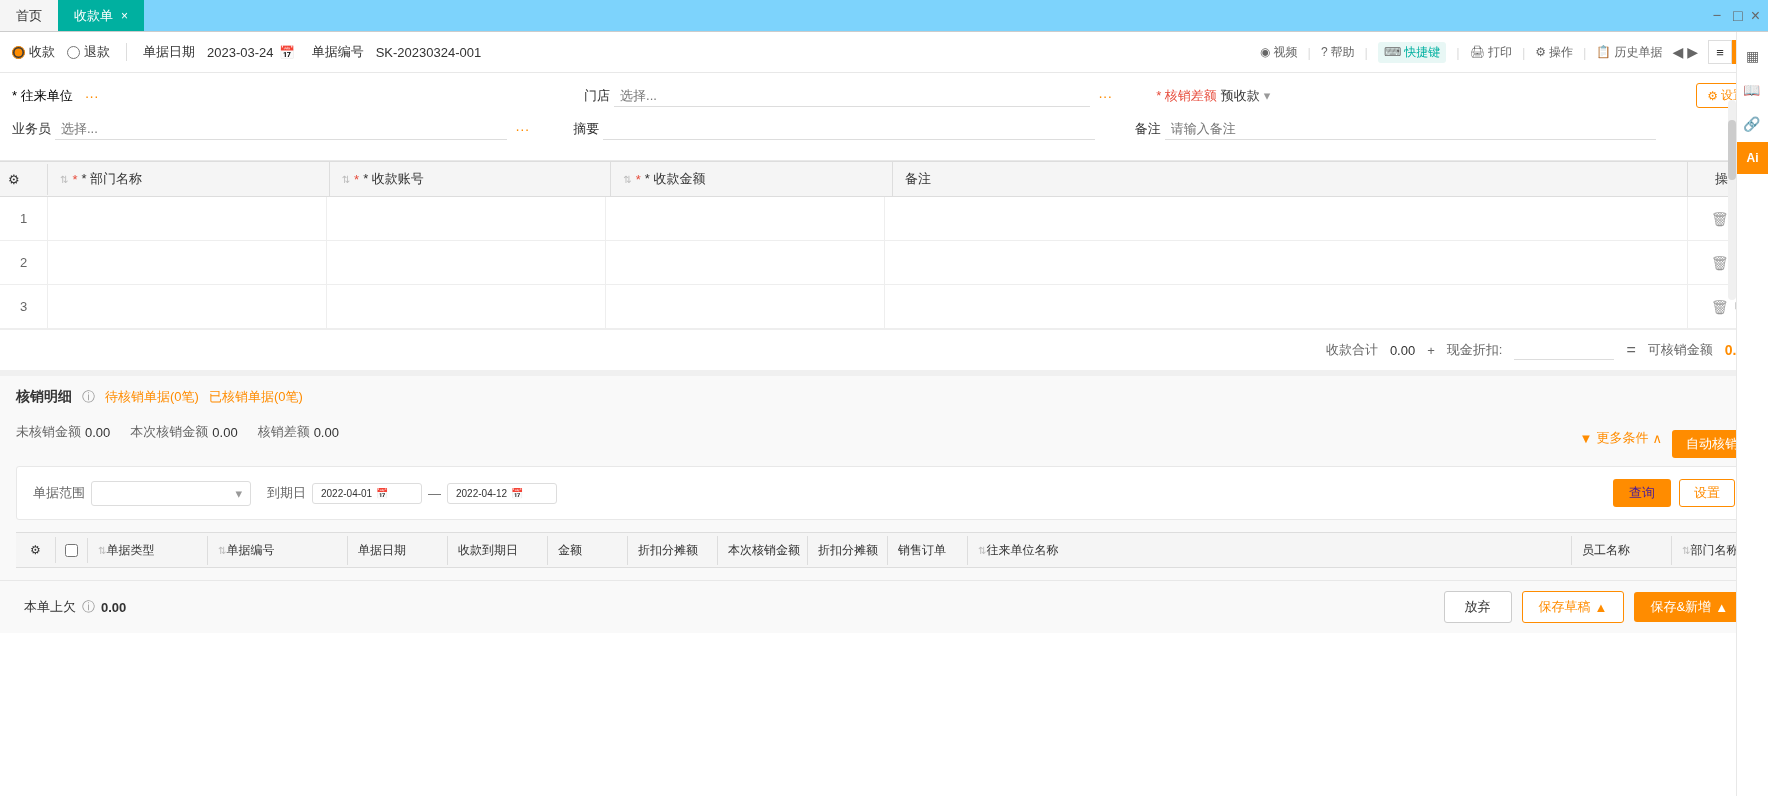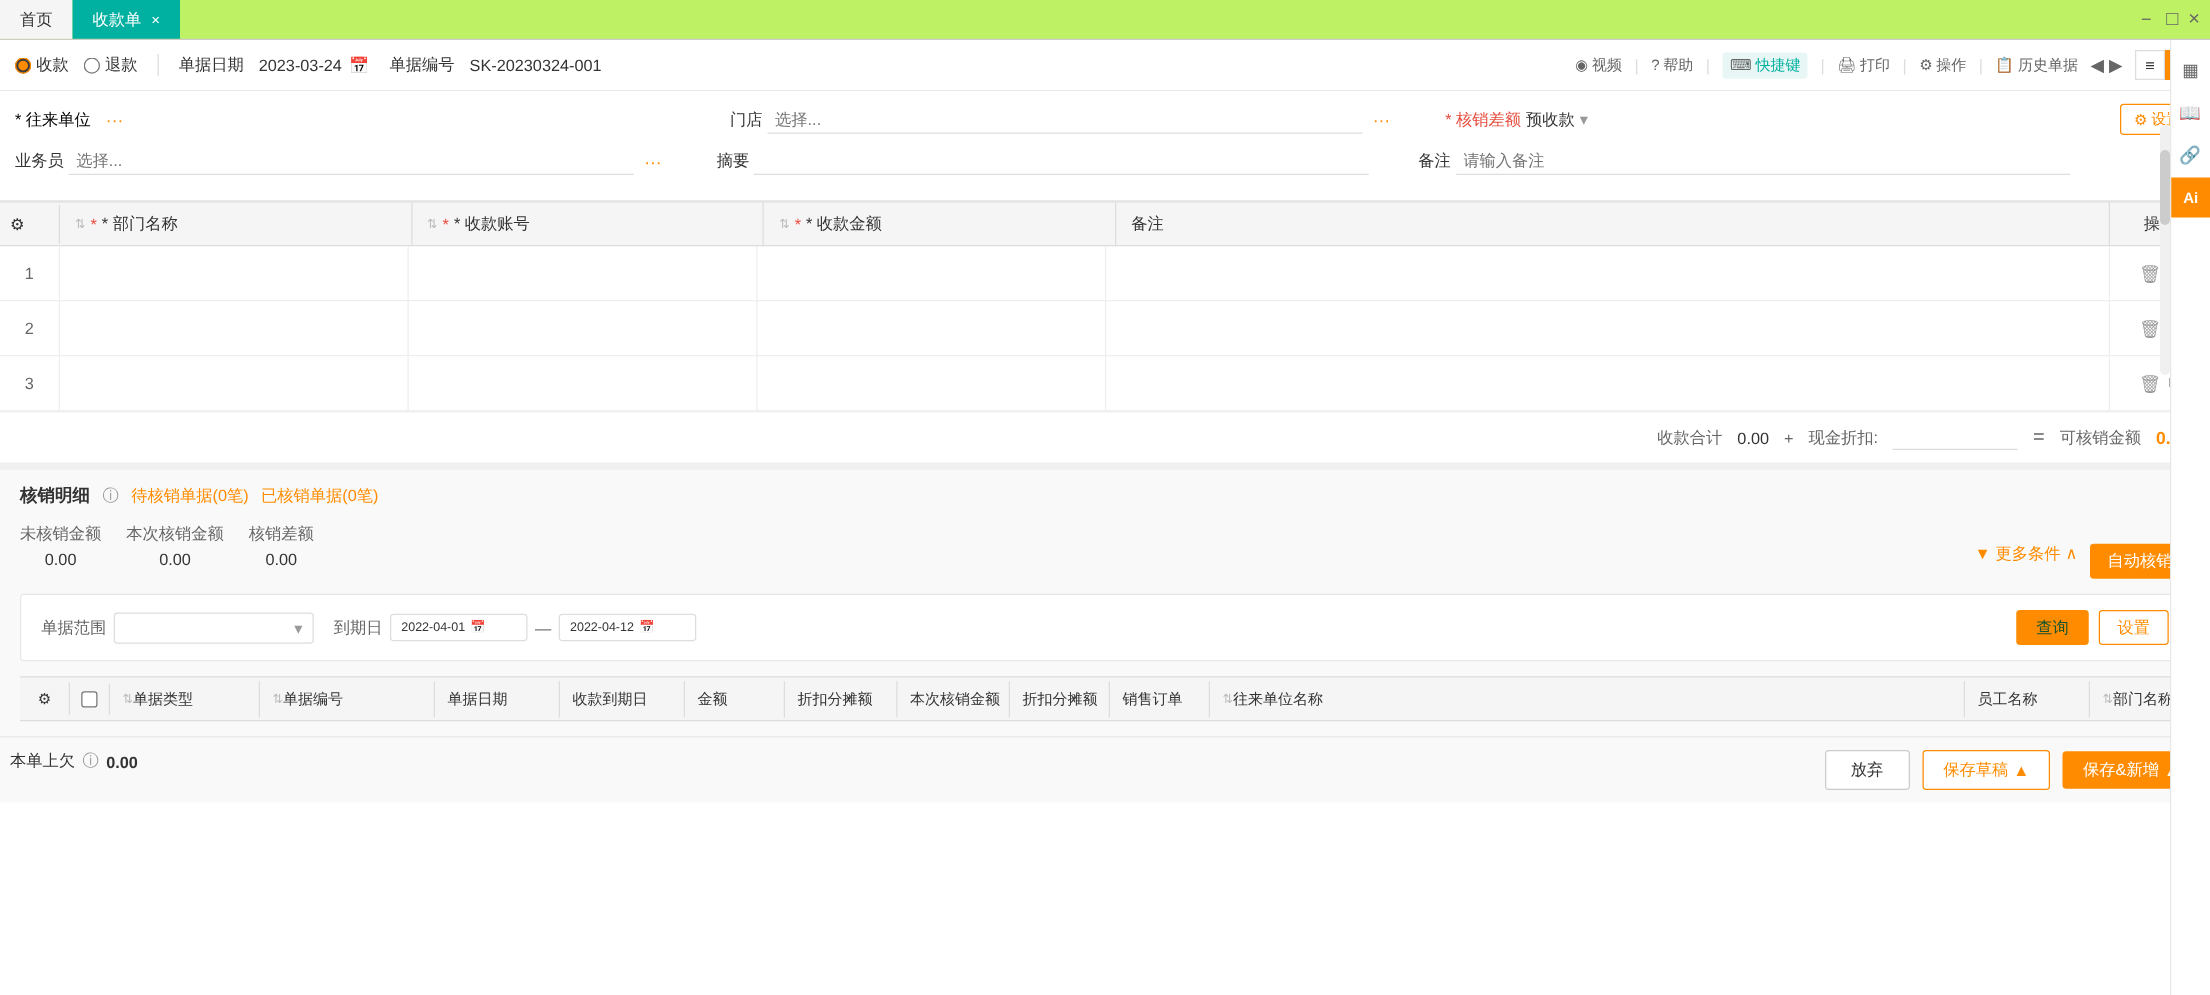--- a/index.html
+++ b/index.html
@@ -1,19 +1,19 @@
 <!DOCTYPE html>
 <html><head>
   <meta charset="utf-8">
   <style>
     * { box-sizing: border-box; margin: 0; padding: 0; }
     body { font-family: 'Microsoft YaHei', Arial, sans-serif; font-size: 13px; background: #f0f0f0; color: #333; overflow: hidden; }
     
     
-    .tab-bar { display: flex; align-items: center; background: #bef264; border-bottom: 1px solid #ccc; height: 32px; }
+    .tab-bar { display: flex; align-items: center; background: #7dd3fc; border-bottom: 1px solid #ccc; height: 32px; }
     .tab-item { padding: 0 16px; height: 100%; display: flex; align-items: center; cursor: pointer; font-size: 13px; color: #333; }
     .tab-item.home { background: #f5f5f5; color: #333; }
     .tab-item.active { background: #00b0a0; color: #fff; }
     .tab-close { margin-left: 8px; font-size: 12px; cursor: pointer; }
     .tab-bar-right { margin-left: auto; display: flex; align-items: center; padding-right: 8px; gap: 8px; }
     .tab-bar-right span { font-size: 16px; cursor: pointer; color: #666; }
 
     
     .main-content { background: #fff; height: calc(796px - 32px); overflow-y: auto; }
     
@@ -69,36 +69,36 @@
     .summary-input { width: 100px; border: none; border-bottom: 1px solid #ddd; text-align: right; padding: 2px 4px; outline: none; font-size: 13px; }
     .equal-sign { color: #666; font-size: 16px; }
 
     
     .recon-section { background: #f9f9f9; border-top: 6px solid #f0f0f0; padding: 12px 16px; }
     .recon-title { display: flex; align-items: center; gap: 10px; margin-bottom: 12px; }
     .recon-title h3 { font-size: 14px; font-weight: bold; color: #333; }
     .recon-title .info-icon { color: #999; cursor: pointer; }
     .tab-link { color: #ff8c00; cursor: pointer; font-size: 13px; }
     .recon-stats { display: flex; align-items: center; gap: 20px; margin-bottom: 12px; }
-    .stat-item { display: flex; align-items: center; gap: 4px; font-size: 13px; flex-direction: column; }
+    .stat-item { display: flex; align-items: center; gap: 4px; font-size: 13px; }
     .stat-label { color: #666; }
     .stat-value { color: #333; }
     .recon-actions { margin-left: auto; display: flex; align-items: center; gap: 10px; }
     .filter-btn { color: #ff8c00; cursor: pointer; font-size: 13px; display: flex; align-items: center; gap: 4px; }
     .auto-recon-btn { background: #ff8c00; color: #fff; border: none; padding: 5px 14px; border-radius: 3px; cursor: pointer; font-size: 13px; margin-top: 12px; }
     
     
     .filter-area { background: #fff; border: 1px solid #e8e8e8; border-radius: 3px; padding: 12px 16px; margin-bottom: 12px; display: flex; align-items: center; gap: 16px; }
     .filter-field { display: flex; align-items: center; gap: 6px; }
     .filter-field label { color: #666; font-size: 13px; white-space: nowrap; }
     .filter-select { border: 1px solid #ddd; border-radius: 3px; padding: 4px 8px; font-size: 13px; background: #fff; cursor: pointer; display: flex; align-items: center; gap: 4px; min-width: 160px; }
     .filter-select .chevron { color: #999; margin-left: auto; }
     .date-input { border: 1px solid #ddd; border-radius: 3px; padding: 4px 8px; font-size: 10px; width: 110px; display: flex; align-items: center; gap: 4px; }
     .date-sep { color: #666; }
-    .query-btn { background: #ff8c00; color: #14532d; border: none; padding: 5px 16px; border-radius: 3px; cursor: pointer; font-size: 13px; }
+    .query-btn { background: #ff8c00; color: #4c1d95; border: none; padding: 5px 16px; border-radius: 3px; cursor: pointer; font-size: 13px; }
     .set-btn { border: 1px solid #ff8c00; color: #ff8c00; background: #fff; padding: 4px 14px; border-radius: 3px; cursor: pointer; font-size: 13px; }
 
     
     .bottom-table-header { display: flex; align-items: center; background: #f5f5f5; border-top: 1px solid #ddd; border-bottom: 1px solid #ddd; min-height: 36px; }
     .bt-col { padding: 6px 10px; border-right: 1px solid #ddd; font-size: 12px; color: #333; display: flex; align-items: center; white-space: nowrap; }
     .bt-col.gear { width: 40px; justify-content: center; }
     .bt-col.check { width: 32px; justify-content: center; }
     .bt-col.type { width: 120px; }
     .bt-col.num { width: 140px; }
     .bt-col.date { width: 100px; }
@@ -106,21 +106,21 @@
     .bt-col.amount { width: 80px; }
     .bt-col.pending { width: 90px; }
     .bt-col.this-amount { width: 90px; }
     .bt-col.discount { width: 80px; }
     .bt-col.sales-order { width: 80px; }
     .bt-col.from-unit { flex: 1; }
     .bt-col.employee { width: 100px; }
     .bt-col.dept { width: 80px; border-right: none; }
 
     
-    .footer { display: flex; align-items: flex-start; padding: 10px 8px; background: #f9f9f9; border-top: 1px solid #e8e8e8; position: sticky; bottom: 0; }
+    .footer { display: flex; align-items: center; padding: 10px 24px; background: #f9f9f9; border-top: 1px solid #e8e8e8; position: sticky; bottom: 0; }
     .footer-left { display: flex; align-items: center; gap: 6px; font-size: 13px; }
     .footer-right { margin-left: auto; display: flex; align-items: center; gap: 10px; }
     .btn-abandon { border: 1px solid #ccc; background: #fff; color: #333; padding: 6px 20px; border-radius: 3px; cursor: pointer; font-size: 13px; }
     .btn-save-draft { border: 1px solid #ff8c00; background: #fff; color: #ff8c00; padding: 6px 16px; border-radius: 3px; cursor: pointer; font-size: 13px; display: flex; align-items: center; gap: 4px; }
     .btn-save-new { background: #ff8c00; color: #fff; border: none; padding: 6px 16px; border-radius: 3px; cursor: pointer; font-size: 13px; display: flex; align-items: center; gap: 4px; }
 
     
     .right-sidebar { position: fixed; right: 0; top: 32px; width: 32px; background: #fff; border-left: 1px solid #e8e8e8; display: flex; flex-direction: column; align-items: center; padding-top: 8px; gap: 2px; height: calc(796px - 32px); z-index: 100; }
     .sidebar-icon { width: 32px; height: 32px; display: flex; align-items: center; justify-content: center; cursor: pointer; color: #666; font-size: 14px; }
     .sidebar-icon.active { background: #ff8c00; color: #fff; }

